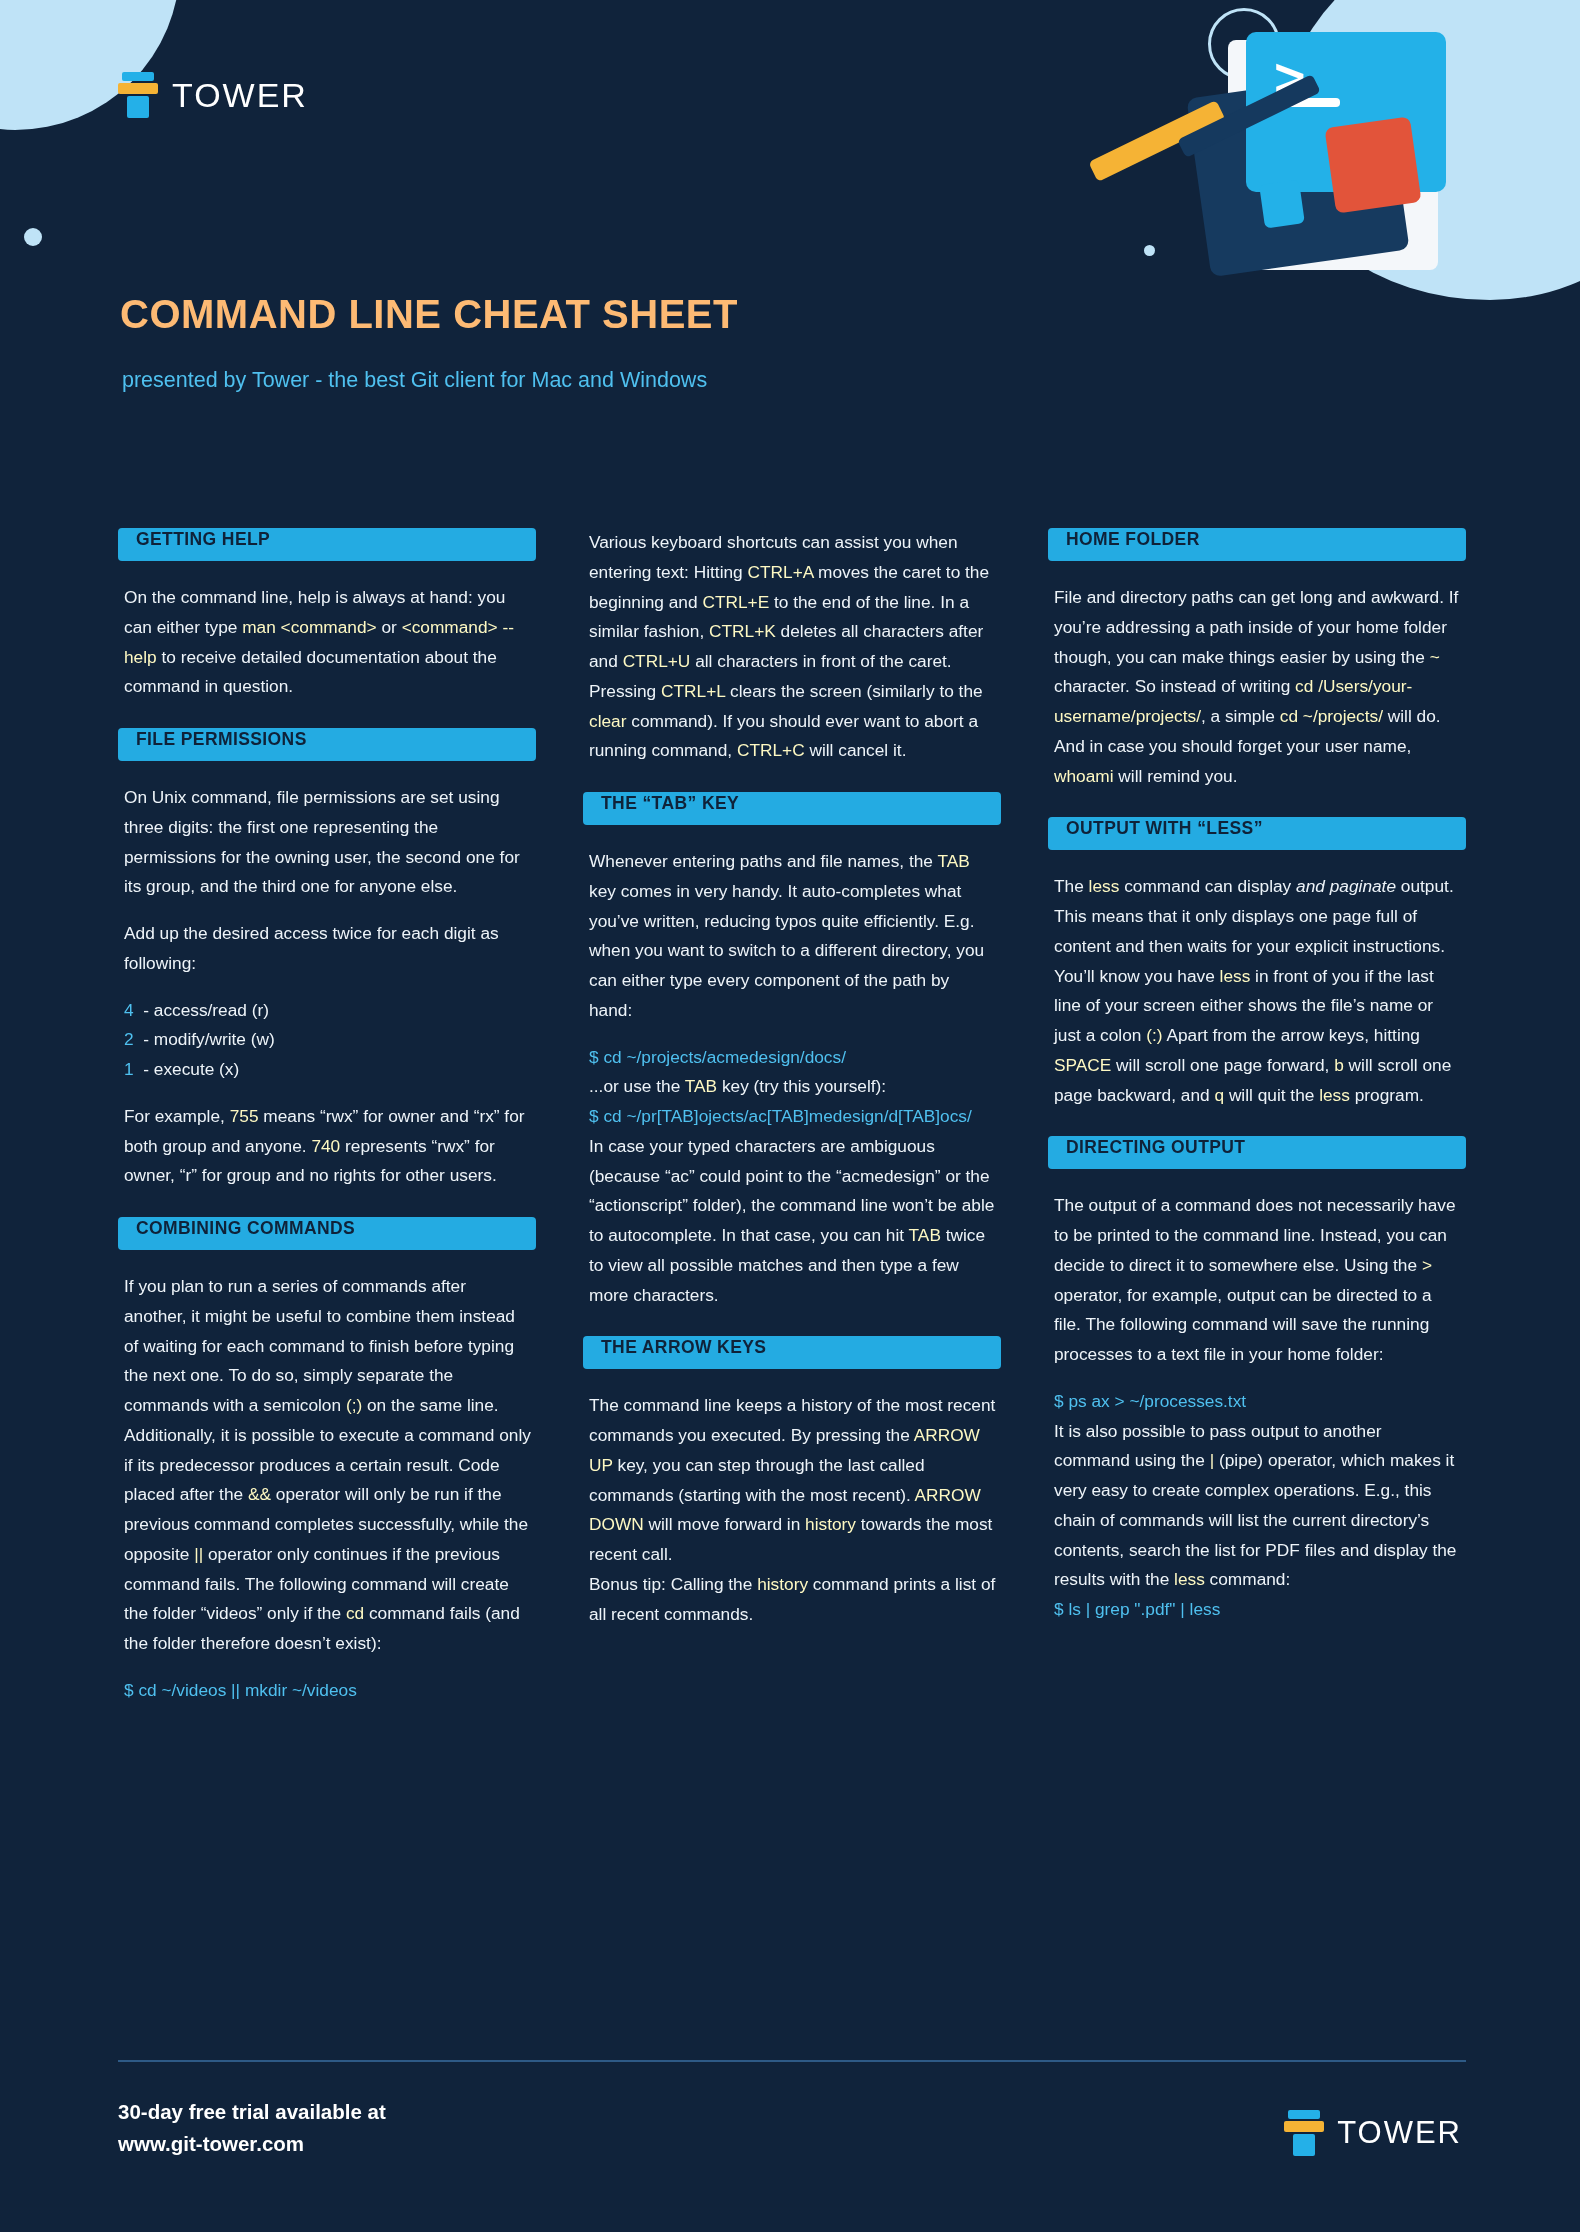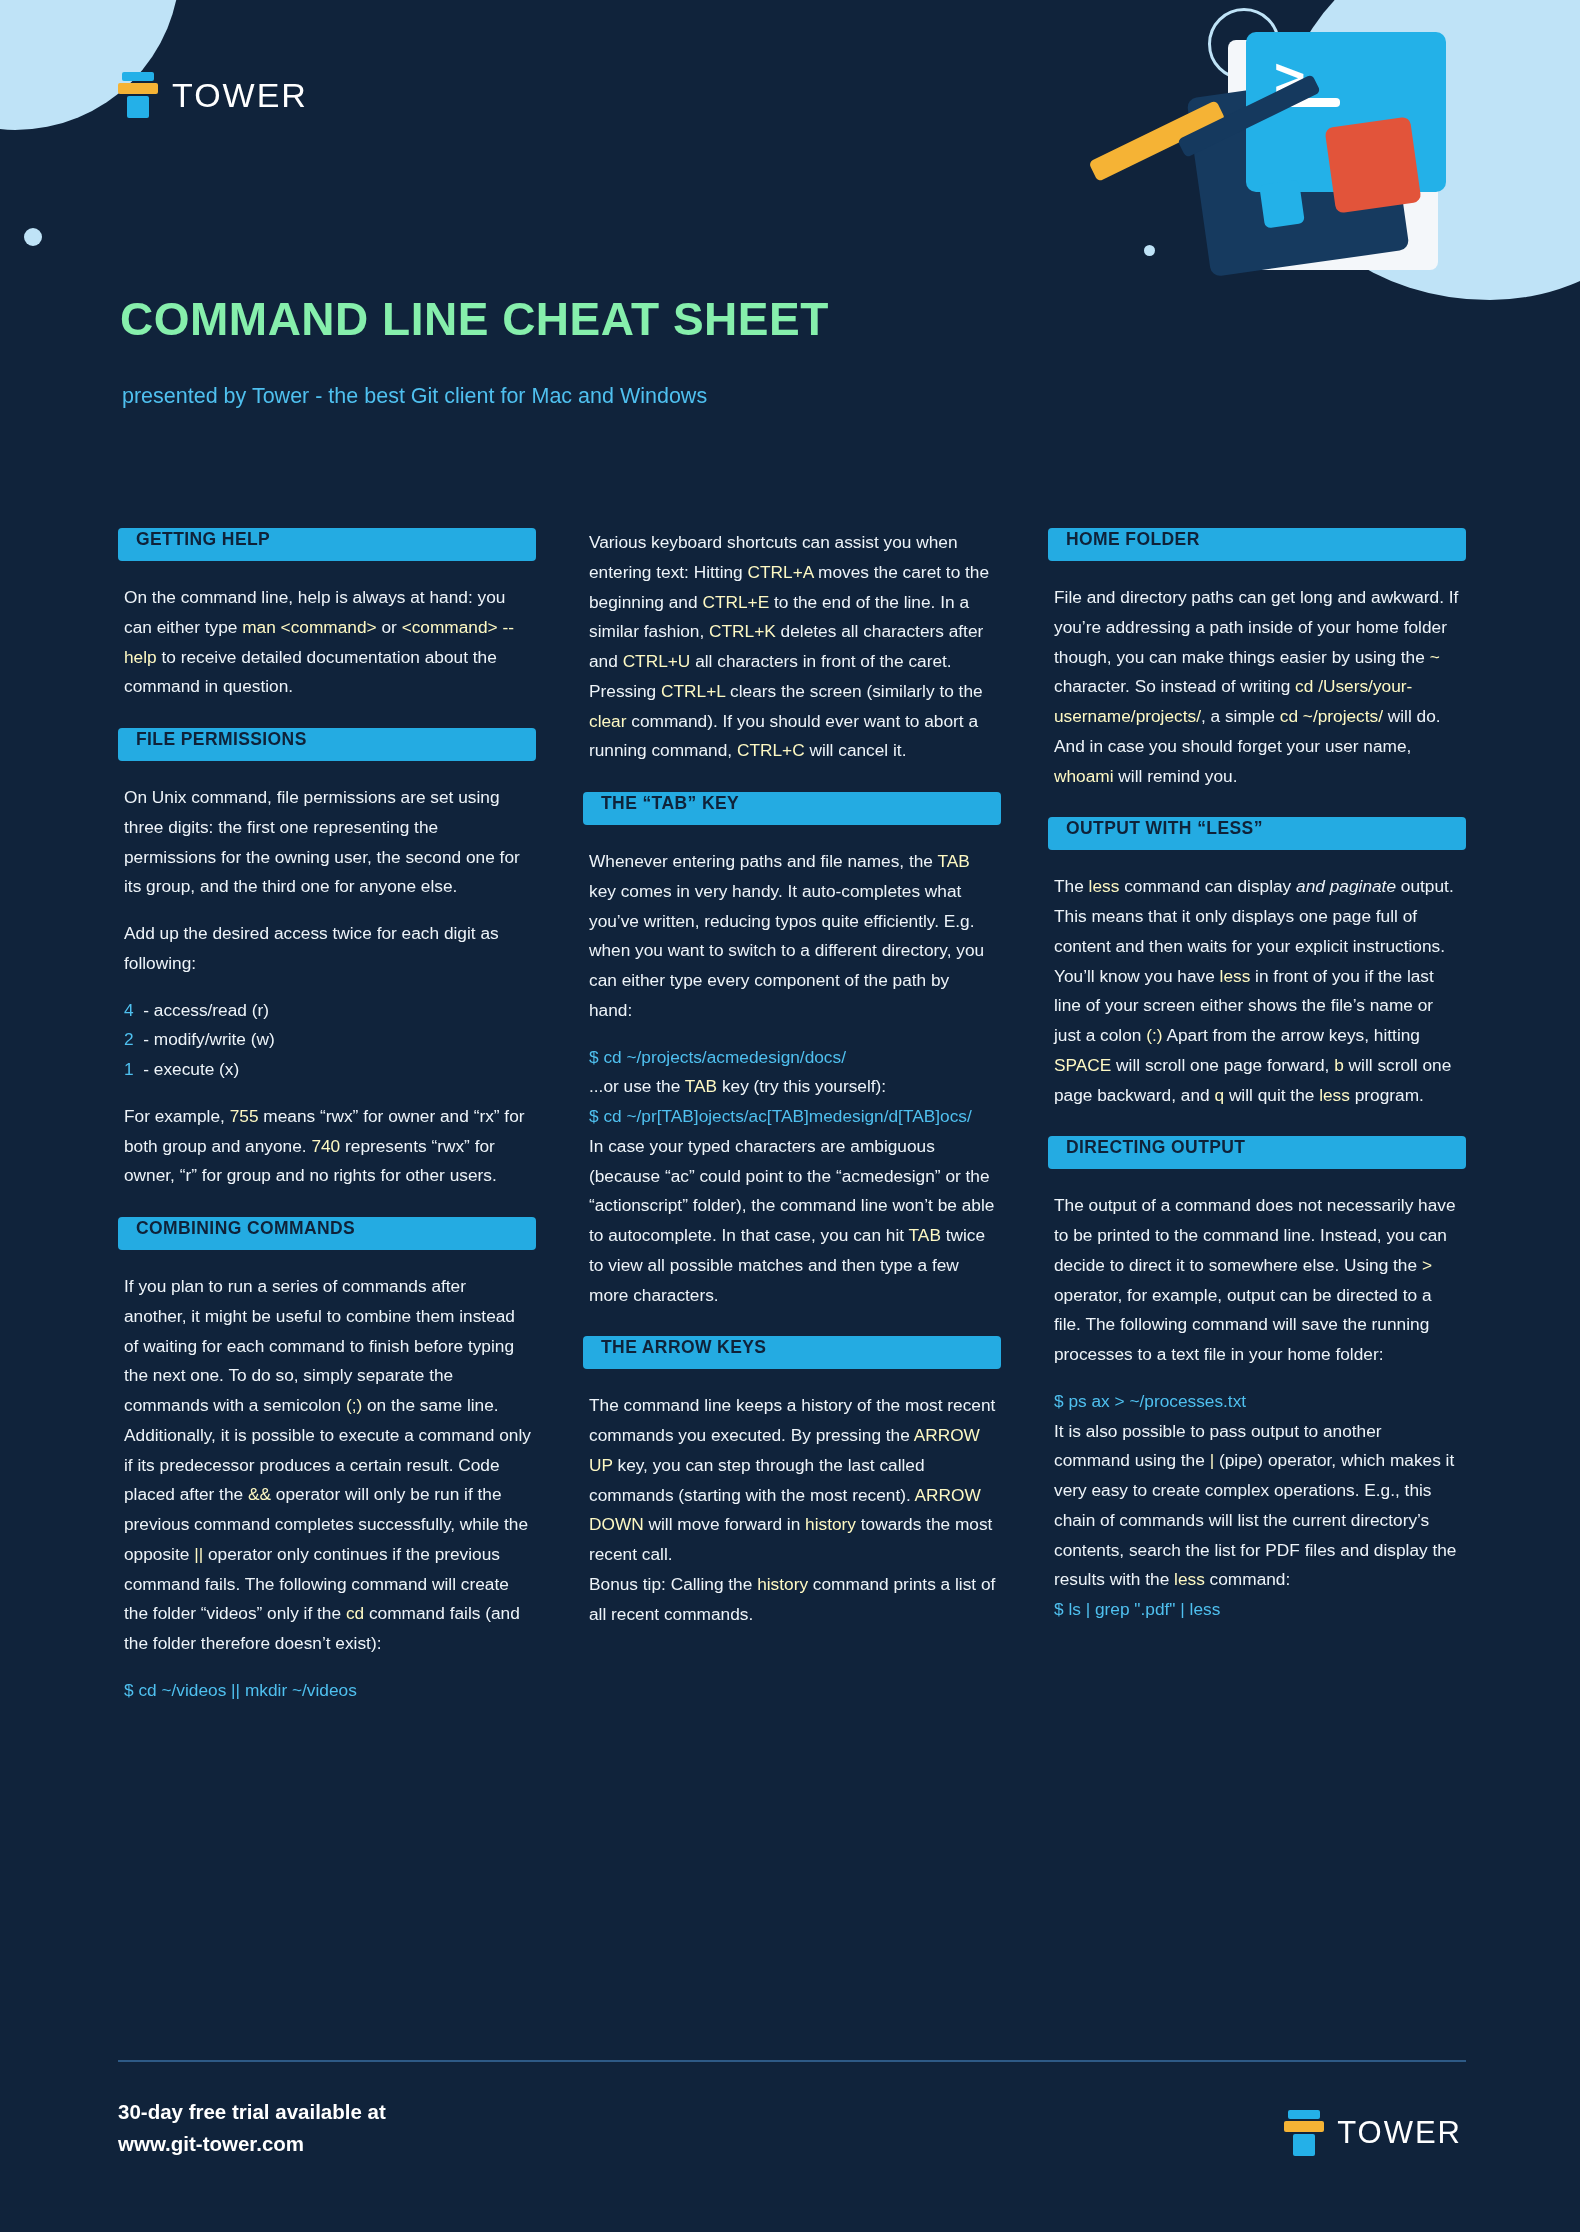--- a/index.html
+++ b/index.html
@@ -111,24 +111,24 @@
   .tower-mark .body {
     position: absolute; left: 9px; top: 24px; width: 22px; height: 22px;
     background: #24b0e8; border-radius: 2px;
   }
   .logo-text {
     font-size: 34px; font-weight: normal; letter-spacing: 2px; color: #ffffff;
   }
 
   .title {
     position: absolute; left: 120px; top: 292px;
-    font-size: 46px; font-weight: bold; letter-spacing: .5px; color: #86efac;
+    font-size: 40px; font-weight: bold; letter-spacing: .5px; color: #fdba74;
   }
   .subtitle {
-    position: absolute; left: 122px; top: 384px;
+    position: absolute; left: 122px; top: 368px;
     font-size: 21.5px; color: #4fc0ef;
   }
 
   
   .columns {
     position: absolute; left: 118px; top: 528px;
     width: 1348px;
     display: flex; gap: 47px;
   }
   .col { width: 418px; }

